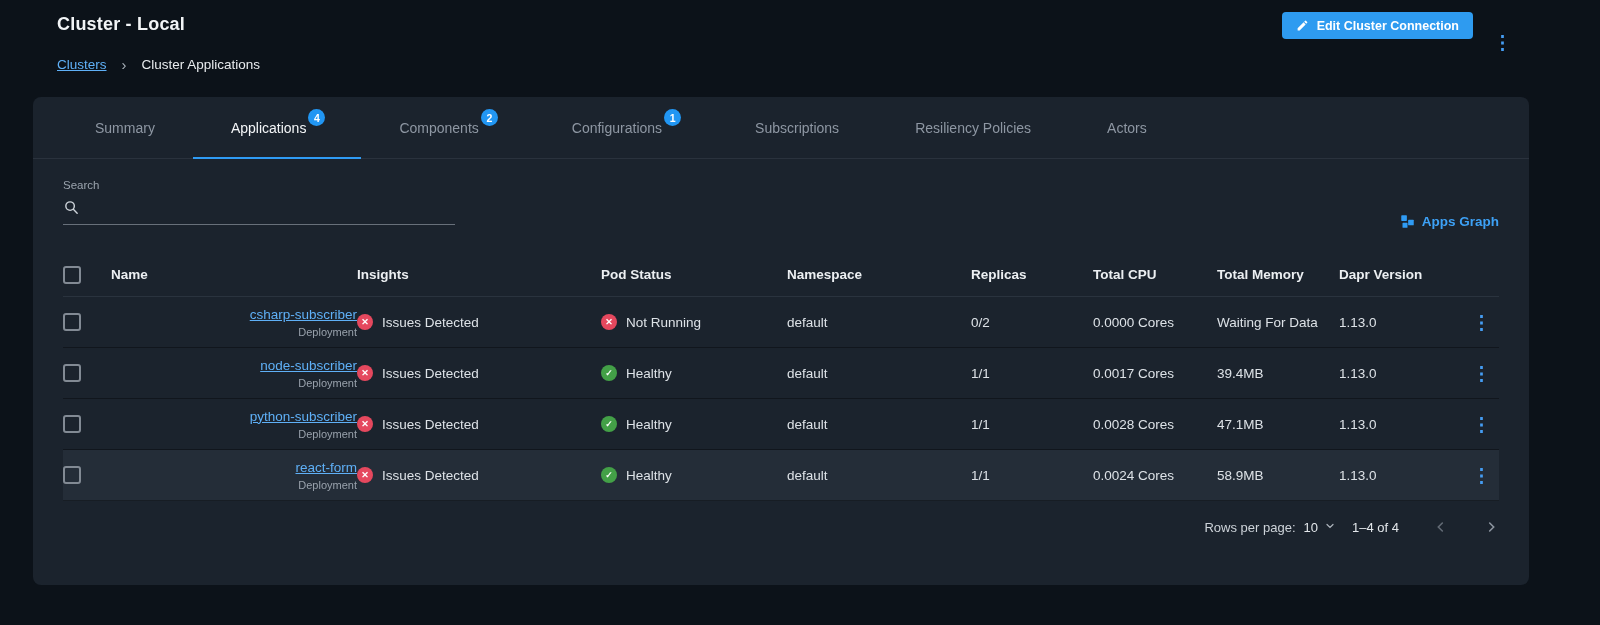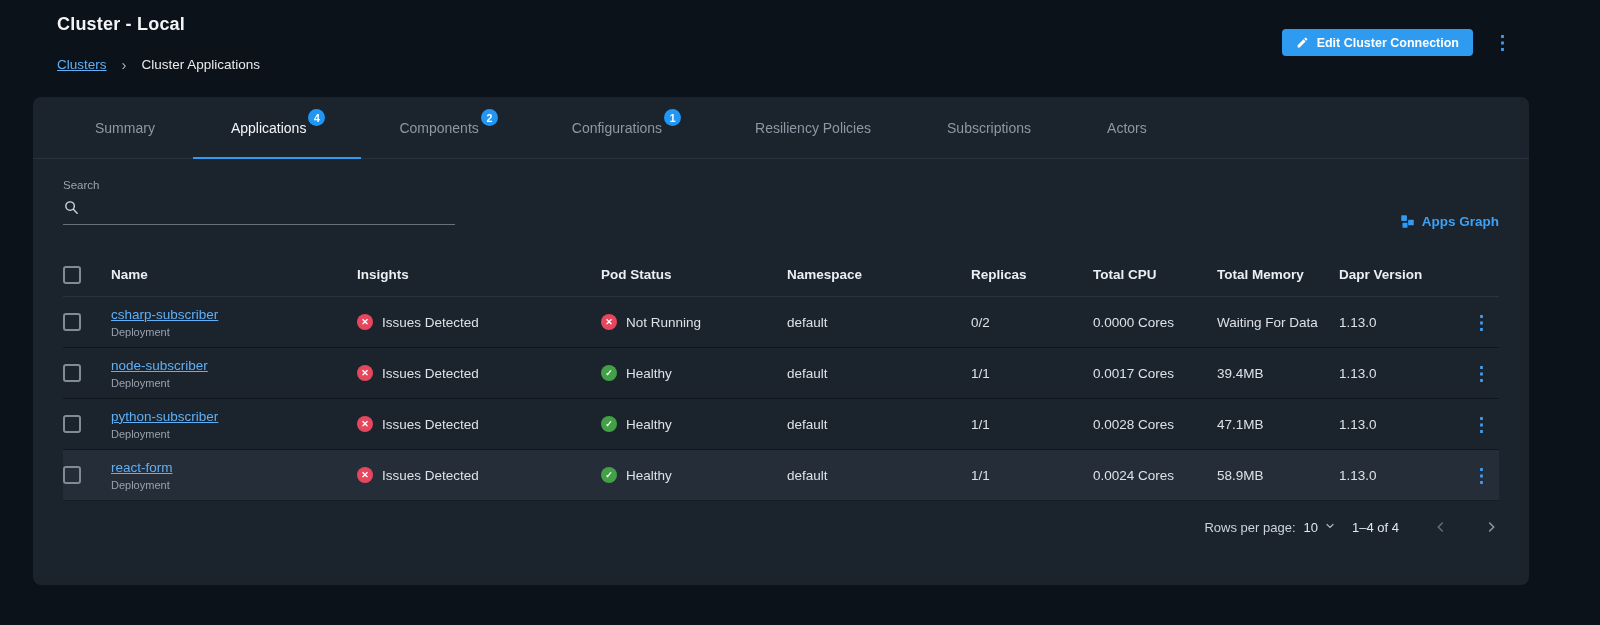--- a/index.html
+++ b/index.html
@@ -16,21 +16,21 @@
 
   
   .page-header { position:absolute; left:57px; top:14px; }
   .page-title { font-size:18px; font-weight:bold; color:#f2f4f6; letter-spacing:.2px; }
   .breadcrumb { margin-top:21px; display:flex; align-items:center; font-size:13.5px; }
   .breadcrumb a { color:#5fb0f7; text-decoration:underline; }
   .crumb-sep { color:#aab2bb; margin:0 15px; font-size:15px; }
   .crumb-current { color:#e8ebee; }
 
   .edit-btn {
-    position:absolute; right:127px; top:29px; height:27px;
+    position:absolute; right:127px; top:12px; height:27px;
     background:#2e9bf0; color:#fff; border:none; border-radius:4px;
     font-family:inherit; font-size:12.5px; font-weight:bold;
     display:flex; align-items:center; gap:8px; padding:12px 14px; cursor:pointer;
   }
   .kebab { color:#459df3; font-size:19px; line-height:1; cursor:pointer; letter-spacing:0; font-weight:bold; }
   .header-kebab { position:absolute; right:88px; top:33px; }
 
   
   .panel {
     position:absolute; left:33px; top:97px; width:1496px; height:488px;
@@ -75,20 +75,21 @@
   }
 
   
   .table { margin:10px 30px 0 30px; }
   .trow {
     display:grid;
     grid-template-columns:48px 246px 244px 186px 184px 122px 124px 122px 1fr 40px;
     align-items:center;
     height:51px;
     border-bottom:1px solid rgba(0,0,0,0.35);
+    text-align:right;
   }
   .trow.thead { height:44px; border-bottom:1px solid #2a333e; }
   .trow.thead .cell { font-weight:bold; color:#eceff2; }
   .trow.highlight { background:#242d38; }
   .cell { color:#dde2e7; font-size:13.5px; display:flex; align-items:center; }
   .cell.name-cell { display:block; }
   .app-link { color:#5fb0f7; text-decoration:underline; font-size:13.5px; }
   .kind { color:#99a2ac; font-size:11px; margin-top:4px; }
   .checkbox {
     width:18px; height:18px; border:2px solid #828a94; border-radius:3px;
@@ -146,24 +147,24 @@
     </div>
     <div class="tab">
       <span>Components</span>
       <span class="badge">2</span>
     </div>
     <div class="tab">
       <span>Configurations</span>
       <span class="badge">1</span>
     </div>
     <div class="tab">
+      <span>Subscriptions</span>
+    </div>
+    <div class="tab">
       <span>Resiliency Policies</span>
-    </div>
-    <div class="tab">
-      <span>Subscriptions</span>
     </div>
     <div class="tab">
       <span>Actors</span>
     </div>
   </div>
 
   <div class="toolbar">
     <label class="search-label">Search</label>
     <div class="search-row">
       <span style="display:inline-flex;">

